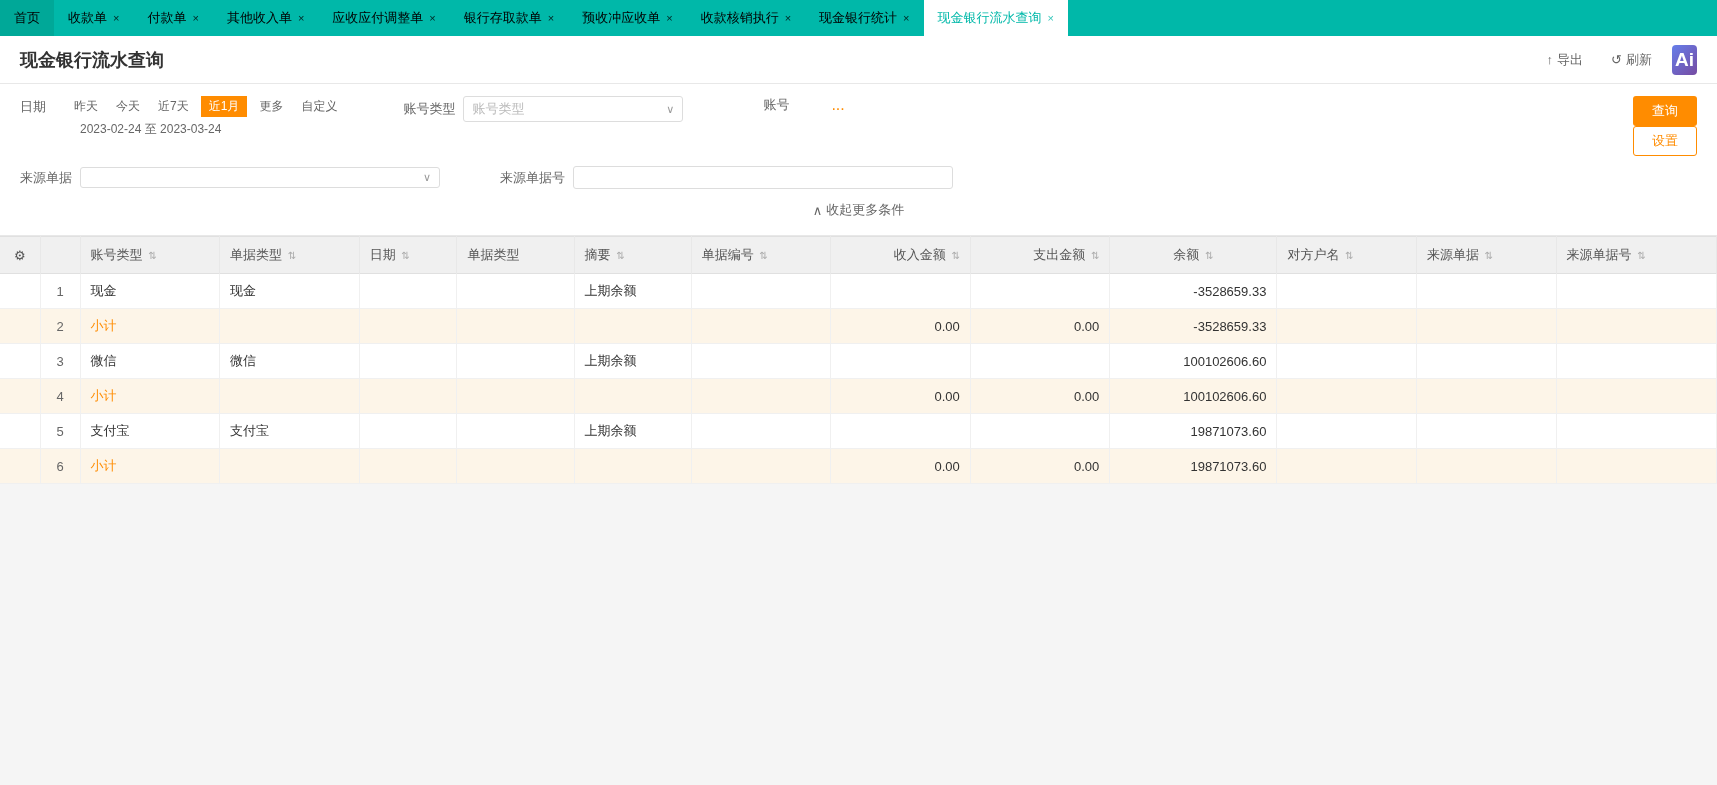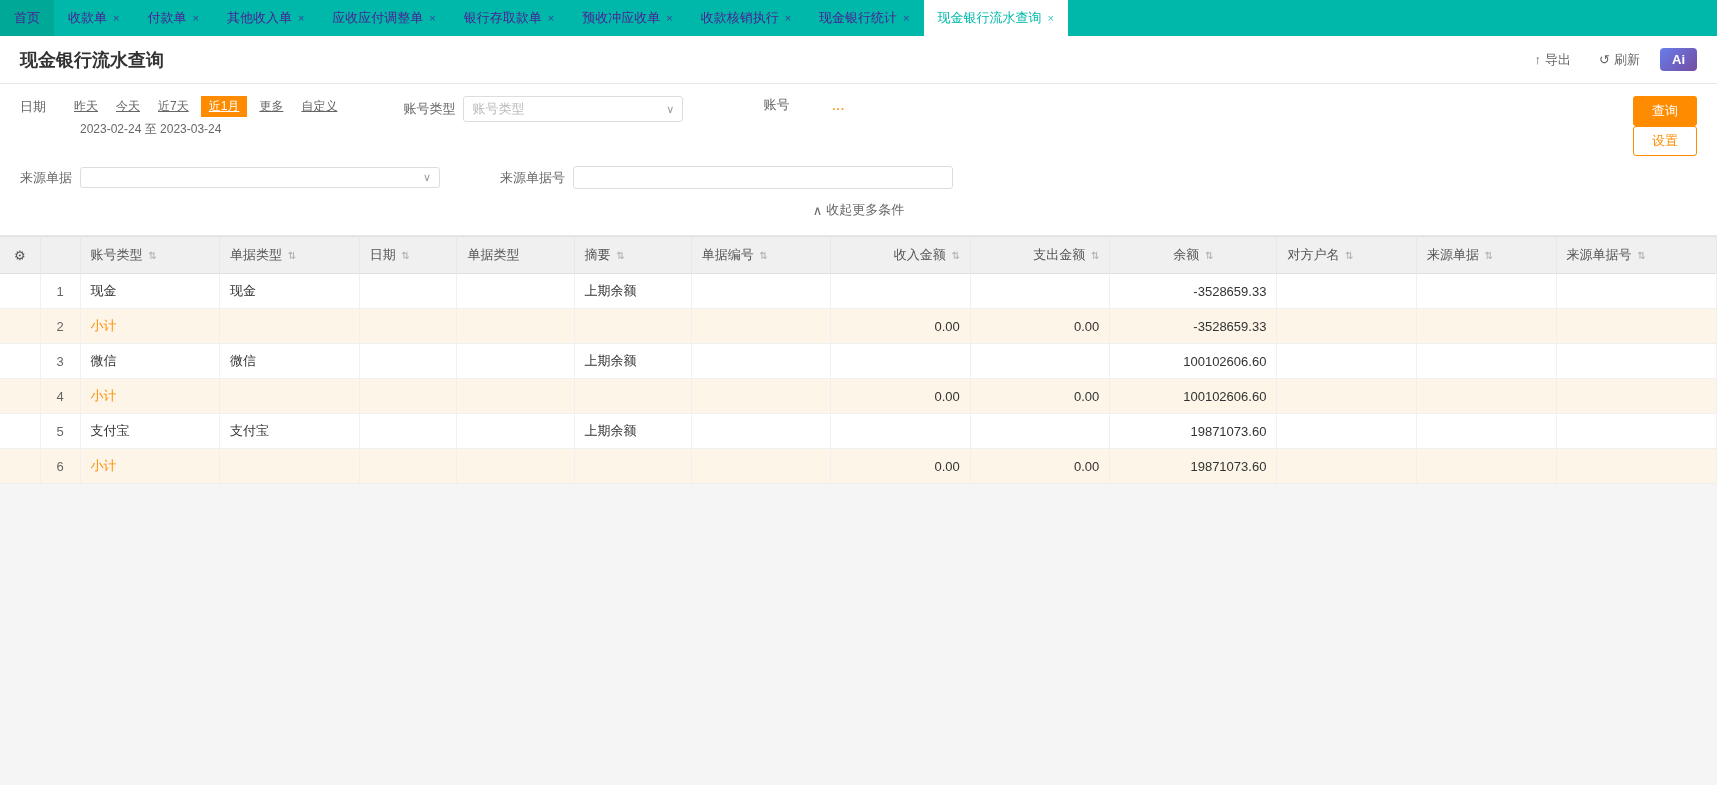--- a/index.html
+++ b/index.html
@@ -8,21 +8,21 @@
     
     .top-nav {
       background: #00b8a9;
       display: flex;
       align-items: center;
       height: 36px;
       padding: 0 0;
       overflow: hidden;
     }
     .nav-item {
-      color: #4c1d95;
+      color: #000000;
       padding: 0 14px;
       height: 36px;
       display: flex;
       align-items: center;
       cursor: pointer;
       white-space: nowrap;
       font-size: 13px;
       position: relative;
     }
     .nav-item .close-x {
@@ -85,21 +85,20 @@
       display: flex;
       gap: 6px;
       align-items: center;
     }
     .date-btn {
       padding: 2px 6px;
       color: #666;
       cursor: pointer;
       border-radius: 3px;
       font-size: 12px;
-      text-decoration: underline;
     }
     .date-btn.active {
       background: #ff8c00;
       color: #fff;
       border-radius: 0;
       padding: 2px 8px;
     }
     .date-range {
       color: #666;
       font-size: 12px;
@@ -211,23 +210,23 @@
       white-space: nowrap;
     }
     .td-orange { color: #ff8c00; }
     .td-number { text-align: right; }
     .td-center { text-align: center; }
     .row-num { color: #666; }
 
     .ai-badge {
       background: linear-gradient(135deg, #667eea, #764ba2);
       color: white;
-      font-size: 13px;
+      font-size: 19px;
       font-weight: bold;
-      padding: 4px 12px;
+      padding: 4px 3px;
       border-radius: 4px;
       cursor: pointer;
     }
   </style>
 </head>
 <body>
 
 <nav class="top-nav">
   <div class="nav-item nav-home">首页</div>
 

